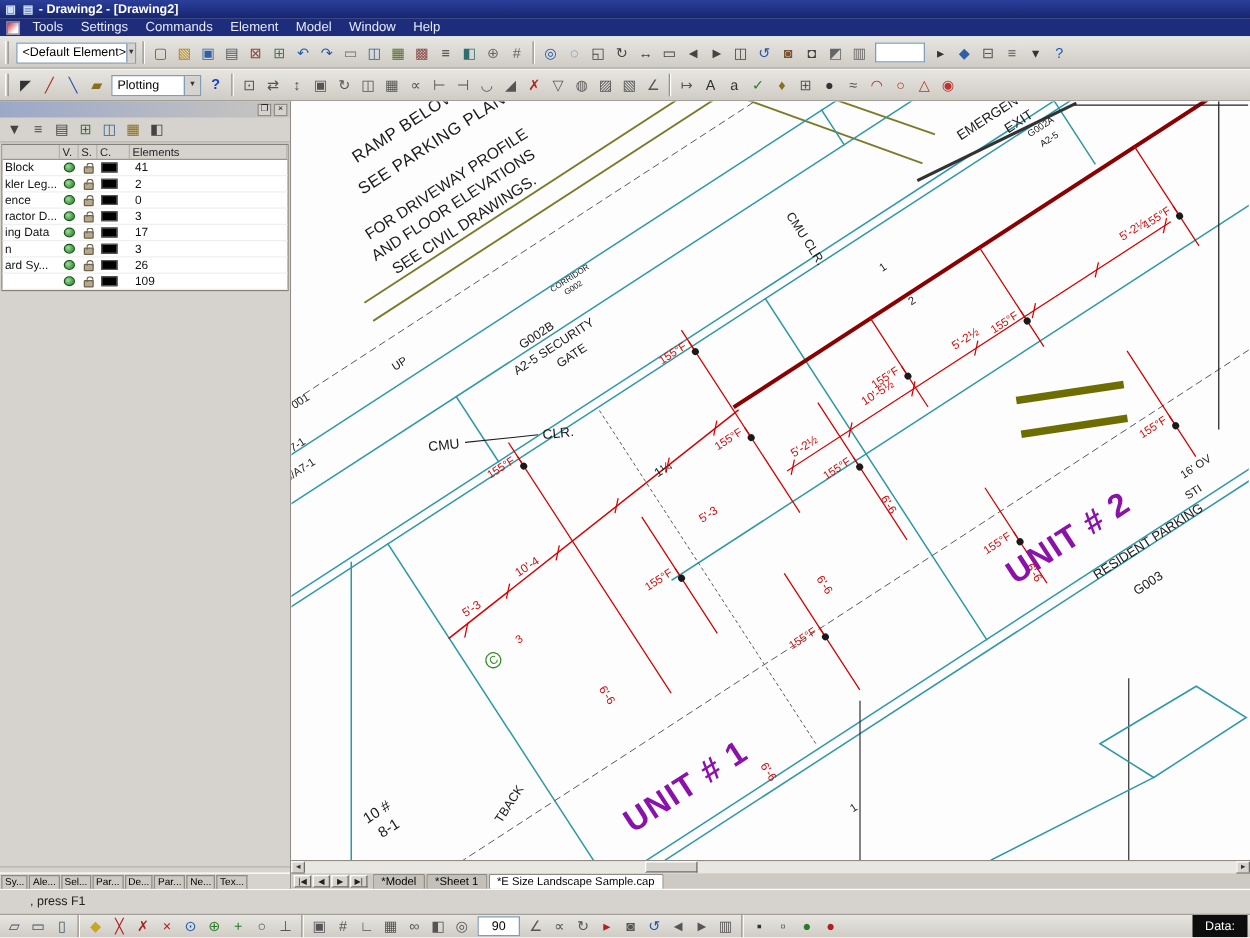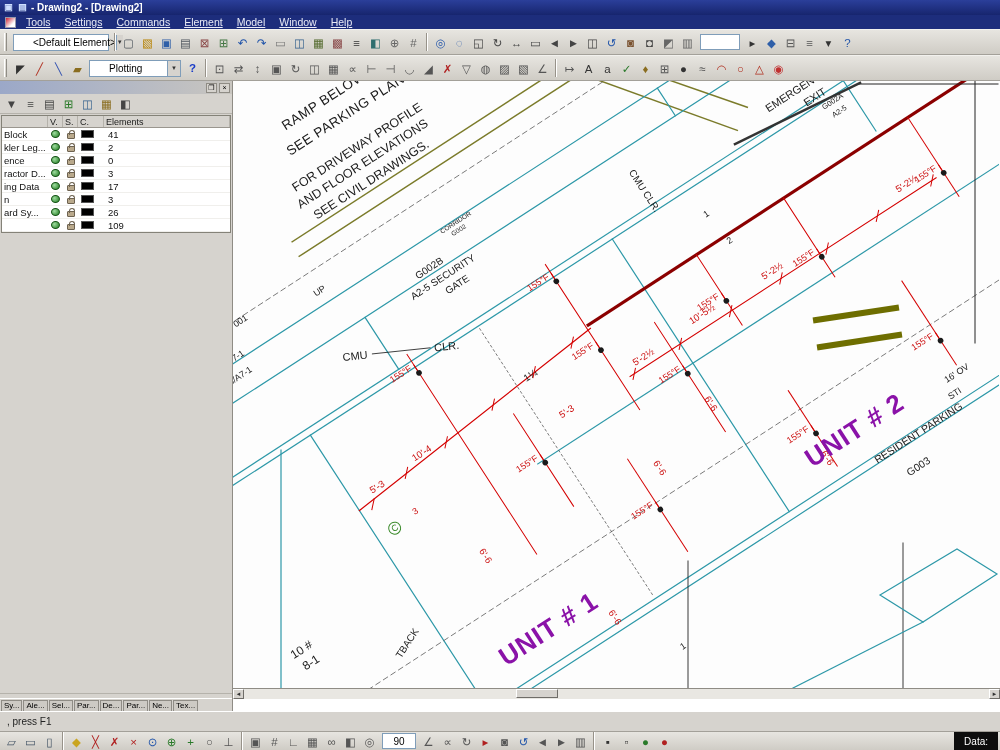--- a/index.html
+++ b/index.html
@@ -3,27 +3,27 @@
 <meta charset="utf-8">
 <style>
   html,body{margin:0;padding:0;}
   .app{width:1000px;height:750px;position:relative;font-family:"Liberation Sans",sans-serif;background:#d6d3ce;overflow:hidden;box-sizing:border-box;}
   .app *{box-sizing:border-box;}
 
   
   .titlebar{height:15px;background:linear-gradient(180deg,#2b3f9a,#17256e);display:flex;align-items:center;color:#fff;font-size:10px;font-weight:bold;padding-left:3px;gap:3px;}
   .ticon{width:11px;height:11px;font-size:9px;line-height:11px;text-align:center;color:#cfe0ff;}
   .menubar{height:14px;background:#1d2d7c;display:flex;align-items:center;color:#e8eaf6;font-size:10.5px;padding-left:2px;}
-  .mitem{padding:0 7px;cursor:default;text-decoration:underline;}
+  .mitem{padding:0 7px;cursor:default;}
   .micon{width:11px;height:11px;background:linear-gradient(135deg,#c23,#fff 70%);border:1px solid #99a;margin:0 3px;}
   .toolbar{height:26px;display:flex;align-items:center;background:linear-gradient(#e7e5e0,#cfccc5);border-top:1px solid #f2f1ee;border-bottom:1px solid #a3a099;padding:0 2px;white-space:nowrap;overflow:hidden;}
   .grip{width:3px;height:18px;border-left:1px solid #fff;border-right:1px solid #908d86;margin:0 4px 0 2px;}
   .tbi{width:17px;height:17px;display:inline-flex;align-items:center;justify-content:center;font-size:11.5px;margin:0 1px;border:1px solid transparent;border-radius:1px;cursor:default;}
   .tbsep{width:0;height:18px;border-left:1px solid #979289;border-right:1px solid #fff;margin:0 3px;}
-  .combo{height:17px;background:#fff;border:1px solid #7f9db9;display:inline-flex;align-items:center;font-size:10px;padding:0 0 0 19px;margin:0 2px;}
+  .combo{height:17px;background:#fff;border:1px solid #7f9db9;display:inline-flex;align-items:center;font-size:10px;padding:0 0 0 4px;margin:0 2px;}
   .combo .arrow{margin-left:auto;width:13px;height:15px;background:#d6d3ce;border-left:1px solid #7f9db9;font-size:6px;display:flex;align-items:center;justify-content:center;color:#333;}
   .tbinput{height:16px;width:40px;background:#fff;border:1px solid #7f9db9;font-size:10px;margin:0 3px;padding:0 2px;}
 
   
   .mainrow{display:flex;height:630px;}
   .leftcol{width:233px;background:#d6d3ce;border-right:1px solid #8f8c85;display:flex;flex-direction:column;}
   .lp-head{height:13px;background:linear-gradient(90deg,#9ba8c8,#c9c6c0);display:flex;align-items:center;justify-content:flex-end;gap:2px;padding:0 2px;}
   .lp-btn{width:11px;height:10px;background:#d6d3ce;border:1px solid #8f8c85;font-size:7px;line-height:8px;text-align:center;cursor:default;}
   .lp-icons{height:20px;display:flex;align-items:center;padding:0 2px;border-bottom:1px solid #b5b2ab;}
   .lp-table{margin:1px;background:#fff;border:1px solid #848278;}
@@ -53,21 +53,21 @@
   .strack{flex:1;position:relative;height:10px;background:#e9e7e2;}
   .sthumb{position:absolute;left:272px;width:42px;top:0;height:9px;background:#d6d3ce;border:1px solid;border-color:#fff #6f6d68 #6f6d68 #fff;}
   .tabsrow{height:13px;background:#cdcac4;display:flex;align-items:flex-end;padding-left:2px;border-top:1px solid #8f8c85;}
   .navwrap{display:flex;gap:1px;margin:0 4px 1px 0;}
   .navb{width:14px;height:10px;background:#d6d3ce;border:1px solid;border-color:#fff #6f6d68 #6f6d68 #fff;font-size:6.5px;display:flex;align-items:center;justify-content:center;color:#222;cursor:default;}
   .stab{font-size:9px;height:12px;line-height:11px;padding:0 6px;background:#c3c0ba;border:1px solid #8f8c85;border-bottom:none;margin-right:1px;border-radius:2px 2px 0 0;white-space:nowrap;cursor:default;}
   .stab.active{background:#fff;}
 
   
   .statusrow{height:20px;display:flex;background:#d6d3ce;border-top:1px solid #fff;font-size:10px;align-items:center;color:#222;}
-  .statusleft{flex:1;padding-left:7px;}
+  .statusleft{flex:1;padding-left:24px;}
   .statusright{width:312px;height:100%;background:#0d0d0d;color:#e8e8e8;display:flex;align-items:center;justify-content:flex-end;padding-right:12px;font-size:10px;}
   .taskbar{height:19px;background:linear-gradient(#e7e5e0,#cfccc5);border-top:1px solid #a3a099;display:flex;align-items:center;padding:0 2px;white-space:nowrap;overflow:hidden;}
   .areachip{margin-left:auto;height:100%;background:#0d0d0d;color:#fff;font-size:10px;display:flex;align-items:center;padding:0 10px;}
 
   
   .t-blk{fill:#1a1a1a;}
   .t-red{fill:#cc1111;}
   .t-pur{fill:#8a12a8;font-weight:bold;letter-spacing:1px;}
   .t-grn{fill:#3a8a2a;}
   text{font-family:"Liberation Sans",sans-serif;}
@@ -98,21 +98,21 @@
     <span><span class="tbi" style="color: rgb(80, 87, 95);">▢</span><span class="tbi" style="color: rgb(184, 134, 11);">▧</span><span class="tbi" style="color: rgb(47, 95, 168);">▣</span><span class="tbi" style="color: rgb(80, 87, 95);">▤</span><span class="tbi" style="color: rgb(136, 68, 68);">⊠</span><span class="tbi" style="color: rgb(68, 119, 68);">⊞</span><span class="tbi" style="color: rgb(34, 85, 170);">↶</span><span class="tbi" style="color: rgb(34, 85, 170);">↷</span><span class="tbi" style="color: rgb(119, 119, 119);">▭</span><span class="tbi" style="color: rgb(53, 97, 142);">◫</span><span class="tbi" style="color: rgb(85, 107, 47);">▦</span><span class="tbi" style="color: rgb(138, 74, 74);">▩</span><span class="tbi" style="color: rgb(51, 51, 51);">≡</span><span class="tbi" style="color: rgb(46, 110, 110);">◧</span><span class="tbi" style="color: rgb(102, 102, 102);">⊕</span><span class="tbi" style="color: rgb(102, 102, 102);">#</span></span>
     <span class="tbsep"></span>
     <span><span class="tbi" style="color: rgb(34, 85, 170);">◎</span><span class="tbi" style="color: rgb(34, 85, 170);">◌</span><span class="tbi" style="color: rgb(68, 68, 68);">◱</span><span class="tbi" style="color: rgb(68, 68, 68);">↻</span><span class="tbi" style="color: rgb(68, 68, 68);">↔</span><span class="tbi" style="color: rgb(68, 68, 68);">▭</span><span class="tbi" style="color: rgb(68, 68, 68);">◄</span><span class="tbi" style="color: rgb(68, 68, 68);">►</span><span class="tbi" style="color: rgb(68, 68, 68);">◫</span><span class="tbi" style="color: rgb(34, 85, 170);">↺</span><span class="tbi" style="color: rgb(122, 82, 48);">◙</span><span class="tbi" style="color: rgb(68, 68, 68);">◘</span><span class="tbi" style="color: rgb(102, 102, 102);">◩</span><span class="tbi" style="color: rgb(102, 102, 102);">▥</span></span>
     <input class="tbinput" value="" style="">
     <span><span class="tbi" style="color: rgb(51, 51, 51);">▸</span><span class="tbi" style="color: rgb(47, 95, 168);">◆</span><span class="tbi" style="color: rgb(85, 85, 85);">⊟</span><span class="tbi" style="color: rgb(85, 85, 85);">≡</span><span class="tbi" style="color: rgb(51, 51, 51);">▾</span><span class="tbi" style="color: rgb(34, 85, 170);">?</span></span>
   </div>
 
   <div class="toolbar">
     <span class="grip"></span>
     <span><span class="tbi" style="color: rgb(51, 51, 51);">◤</span><span class="tbi" style="color: rgb(176, 48, 32);">╱</span><span class="tbi" style="color: rgb(48, 80, 176);">╲</span><span class="tbi" style="color: rgb(138, 109, 31);">▰</span></span>
-    <span class="combo" style="width:92px">
+    <span class="combo" style="width:72px">
       <span>Plotting</span>
       <span class="arrow">▼</span>
     </span>
     <span class="tbi" style="color:#1a3cc8;font-weight:bold">?</span>
     <span class="tbsep"></span>
     <span><span class="tbi" style="color: rgb(85, 85, 85);">⊡</span><span class="tbi" style="color: rgb(85, 85, 85);">⇄</span><span class="tbi" style="color: rgb(85, 85, 85);">↕</span><span class="tbi" style="color: rgb(85, 85, 85);">▣</span><span class="tbi" style="color: rgb(85, 85, 85);">↻</span><span class="tbi" style="color: rgb(85, 85, 85);">◫</span><span class="tbi" style="color: rgb(85, 85, 85);">▦</span><span class="tbi" style="color: rgb(85, 85, 85);">∝</span><span class="tbi" style="color: rgb(85, 85, 85);">⊢</span><span class="tbi" style="color: rgb(85, 85, 85);">⊣</span><span class="tbi" style="color: rgb(85, 85, 85);">◡</span><span class="tbi" style="color: rgb(85, 85, 85);">◢</span><span class="tbi" style="color: rgb(176, 32, 32);">✗</span><span class="tbi" style="color: rgb(85, 85, 85);">▽</span><span class="tbi" style="color: rgb(85, 85, 85);">◍</span><span class="tbi" style="color: rgb(85, 85, 85);">▨</span><span class="tbi" style="color: rgb(85, 85, 85);">▧</span><span class="tbi" style="color: rgb(85, 85, 85);">∠</span></span>
     <span class="tbsep"></span>
     <span><span class="tbi" style="color: rgb(85, 85, 85);">↦</span><span class="tbi" style="color: rgb(51, 51, 51);">A</span><span class="tbi" style="color: rgb(51, 51, 51);">a</span><span class="tbi" style="color: rgb(42, 122, 42);">✓</span><span class="tbi" style="color: rgb(138, 109, 31);">♦</span><span class="tbi" style="color: rgb(85, 85, 85);">⊞</span><span class="tbi" style="color: rgb(51, 51, 51);">●</span><span class="tbi" style="color: rgb(85, 85, 85);">≈</span><span class="tbi" style="color: rgb(176, 48, 32);">◠</span><span class="tbi" style="color: rgb(176, 48, 32);">○</span><span class="tbi" style="color: rgb(176, 48, 32);">△</span><span class="tbi" style="color: rgb(192, 48, 48);">◉</span></span>
   </div>
 
@@ -460,20 +460,33 @@
           </g>
         </svg>
       </div>
       <div class="hscroll">
         <span class="sarrow">◄</span>
         <span class="strack">
             <span class="sthumb"></span>
           </span>
         <span class="sarrow">►</span>
       </div>
+      <div class="tabsrow">
+        <span class="navwrap">
+            <span class="navb">|◀</span>
+            <span class="navb">◀</span>
+            <span class="navb">▶</span>
+            <span class="navb">▶|</span>
+          </span>
+        <span style="display:flex;align-items:flex-end">
+            <span class="stab">*Model</span>
+            <span class="stab">*Sheet 1</span>
+            <span class="stab active">*E Size Landscape Sample.cap</span>
+          </span>
+      </div>
     </div>
   </div>
 
   <div class="statusrow">
     <span class="statusleft">, press F1</span>
   </div>
 
   <div class="taskbar">
     <span><span class="tbi" style="color: rgb(68, 85, 102);">▱</span><span class="tbi" style="color: rgb(68, 85, 102);">▭</span><span class="tbi" style="color: rgb(68, 85, 102);">▯</span></span>
     <span class="tbsep"></span>

